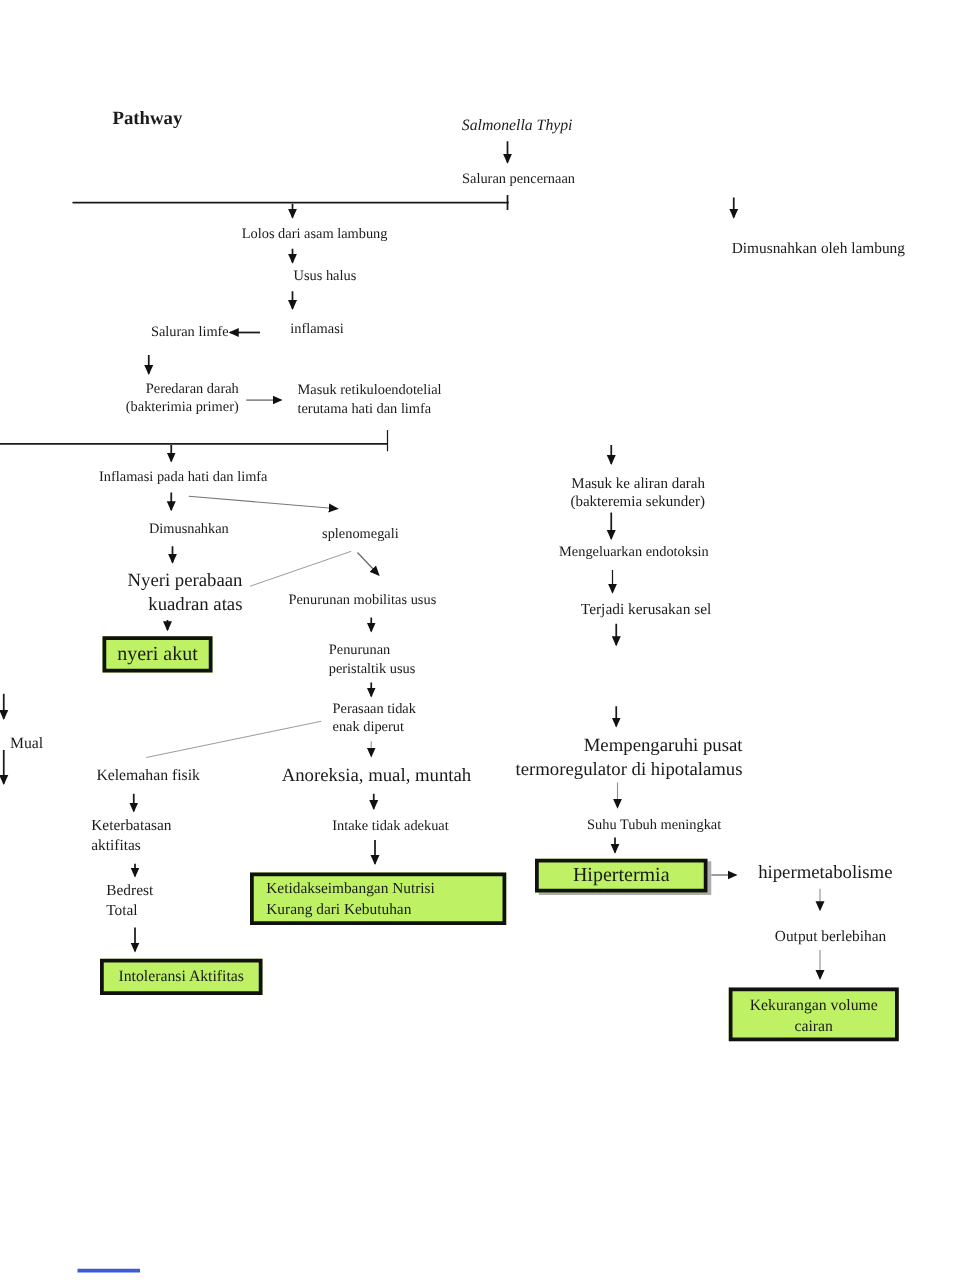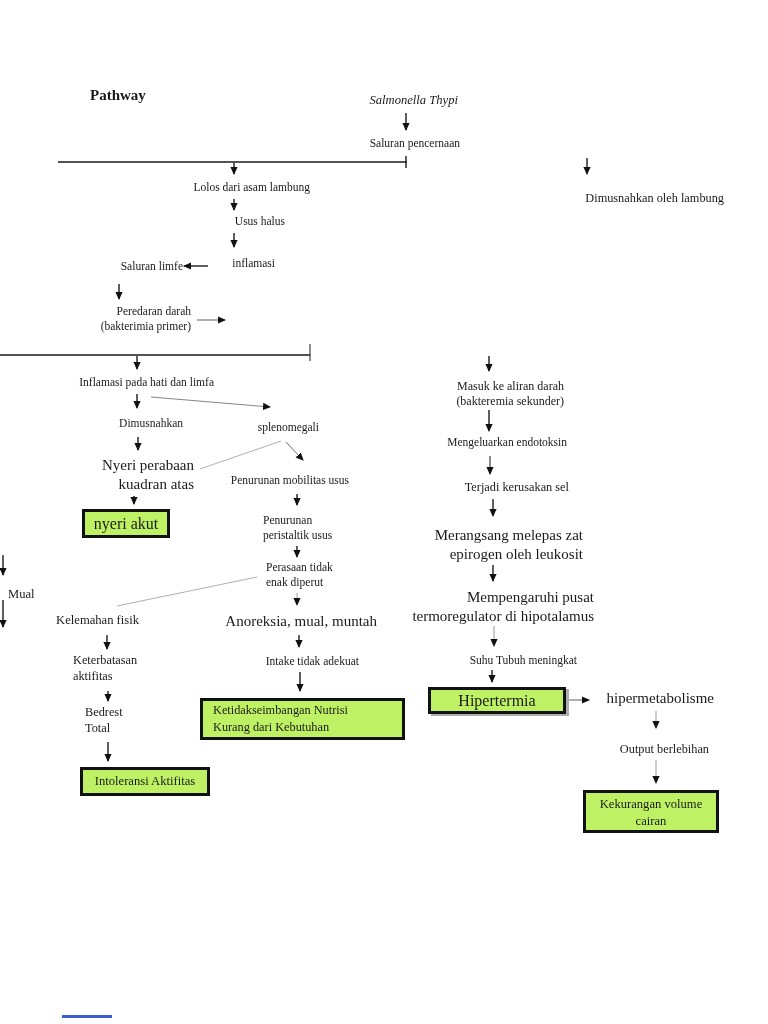--- a/index.html
+++ b/index.html
@@ -80,53 +80,53 @@
   <div class="n f125 ital c" style="left:338px;top:92px;width:120px;">Salmonella Thypi</div>
   <div class="n c" style="left:340px;top:136px;width:120px;">Saluran pencernaan</div>
   <div class="n f12 c" style="left:558px;top:191px;width:166px;">Dimusnahkan oleh lambung</div>
 
   <div class="n c" style="left:165px;top:180px;width:145px;">Lolos dari asam lambung</div>
   <div class="n c" style="left:185px;top:214px;width:100px;">Usus halus</div>
   <div class="n c" style="left:205px;top:256px;width:70px;">inflamasi</div>
   <div class="n c" style="left:73px;top:259px;width:110px;">Saluran limfe</div>
   <div class="n c" style="left:51px;top:304px;width:140px;">Peredaran darah
 (bakterimia primer)</div>
+  <div class="n" style="left:238px;top:305px;width:150px;">Masuk retikuloendotelial
+terutama hati dan limfa</div>
 
   <div class="n c" style="left:48px;top:375px;width:166px;">Inflamasi pada hati dan limfa</div>
   <div class="n c" style="left:93px;top:416px;width:90px;">Dimusnahkan</div>
   <div class="n c" style="left:234px;top:420px;width:85px;">splenomegali</div>
   <div class="n f13 c" style="left:74px;top:456px;width:120px;">Nyeri perabaan
 kuadran atas</div>
   <div class="n c" style="left:221px;top:473px;width:128px;">Penurunan mobilitas usus</div>
   <div class="n" style="left:263px;top:513px;width:90px;">Penurunan
 peristaltik usus</div>
   <div class="n" style="left:266px;top:560px;width:85px;">Perasaan tidak
 enak diperut</div>
 
   <div class="box" style="left:82px;top:509px;width:88px;height:29px;">nyeri akut</div>
 
   <div class="n f125" style="left:8px;top:586px;">Mual</div>
-  <div class="n f125 c" style="left:44px;top:612px;width:95px;">Kelemahan fisik</div>
+  <div class="n f125 c" style="left:65px;top:612px;width:95px;">Kelemahan fisik</div>
   <div class="n f12" style="left:73px;top:653px;width:90px;">Keterbatasan
 aktifitas</div>
   <div class="n f12" style="left:85px;top:705px;width:60px;">Bedrest
 Total</div>
   <div class="box f125" style="left:80px;top:767px;width:130px;height:29px;">Intoleransi Aktifitas</div>
 
   <div class="n f13 c" style="left:222px;top:612px;width:155px;">Anoreksia, mual, muntah</div>
   <div class="n c" style="left:239px;top:654px;width:120px;">Intake tidak adekuat</div>
   <div class="box leftalign f12" style="left:200px;top:698px;width:205px;height:42px;padding:1px 10px;">Ketidakseimbangan Nutrisi
 Kurang dari Kebutuhan</div>
 
   <div class="n f10 c" style="left:414px;top:379px;width:150px;">Masuk ke aliran darah
 (bakteremia sekunder)</div>
   <div class="n c" style="left:412px;top:435px;width:155px;">Mengeluarkan endotoksin</div>
   <div class="n f12 c" style="left:429px;top:480px;width:140px;">Terjadi kerusakan sel</div>
-  <div class="n f13 c" style="left:403px;top:526px;width:180px;">Merangsang melepas zat
-epirogen oleh leukosit</div>
   <div class="n f13 c" style="left:394px;top:588px;width:200px;">Mempengaruhi pusat
 termoregulator di hipotalamus</div>
   <div class="n c" style="left:437px;top:653px;width:140px;">Suhu Tubuh meningkat</div>
   <div class="box shadowed" style="left:428px;top:687px;width:138px;height:27px;">Hipertermia</div>
   <div class="n f13 c" style="left:594px;top:689px;width:120px;">hipermetabolisme</div>
   <div class="n f12 c" style="left:599px;top:742px;width:110px;">Output berlebihan</div>
   <div class="box clip f125" style="left:583px;top:790px;width:136px;height:43px;padding-top:3px;">Kekurangan volume
 cairan</div>
 
   <div id="bottom-mark" style="left: 62px; top: 1015px; width: 50px; background: rgb(61, 91, 212);"></div>

